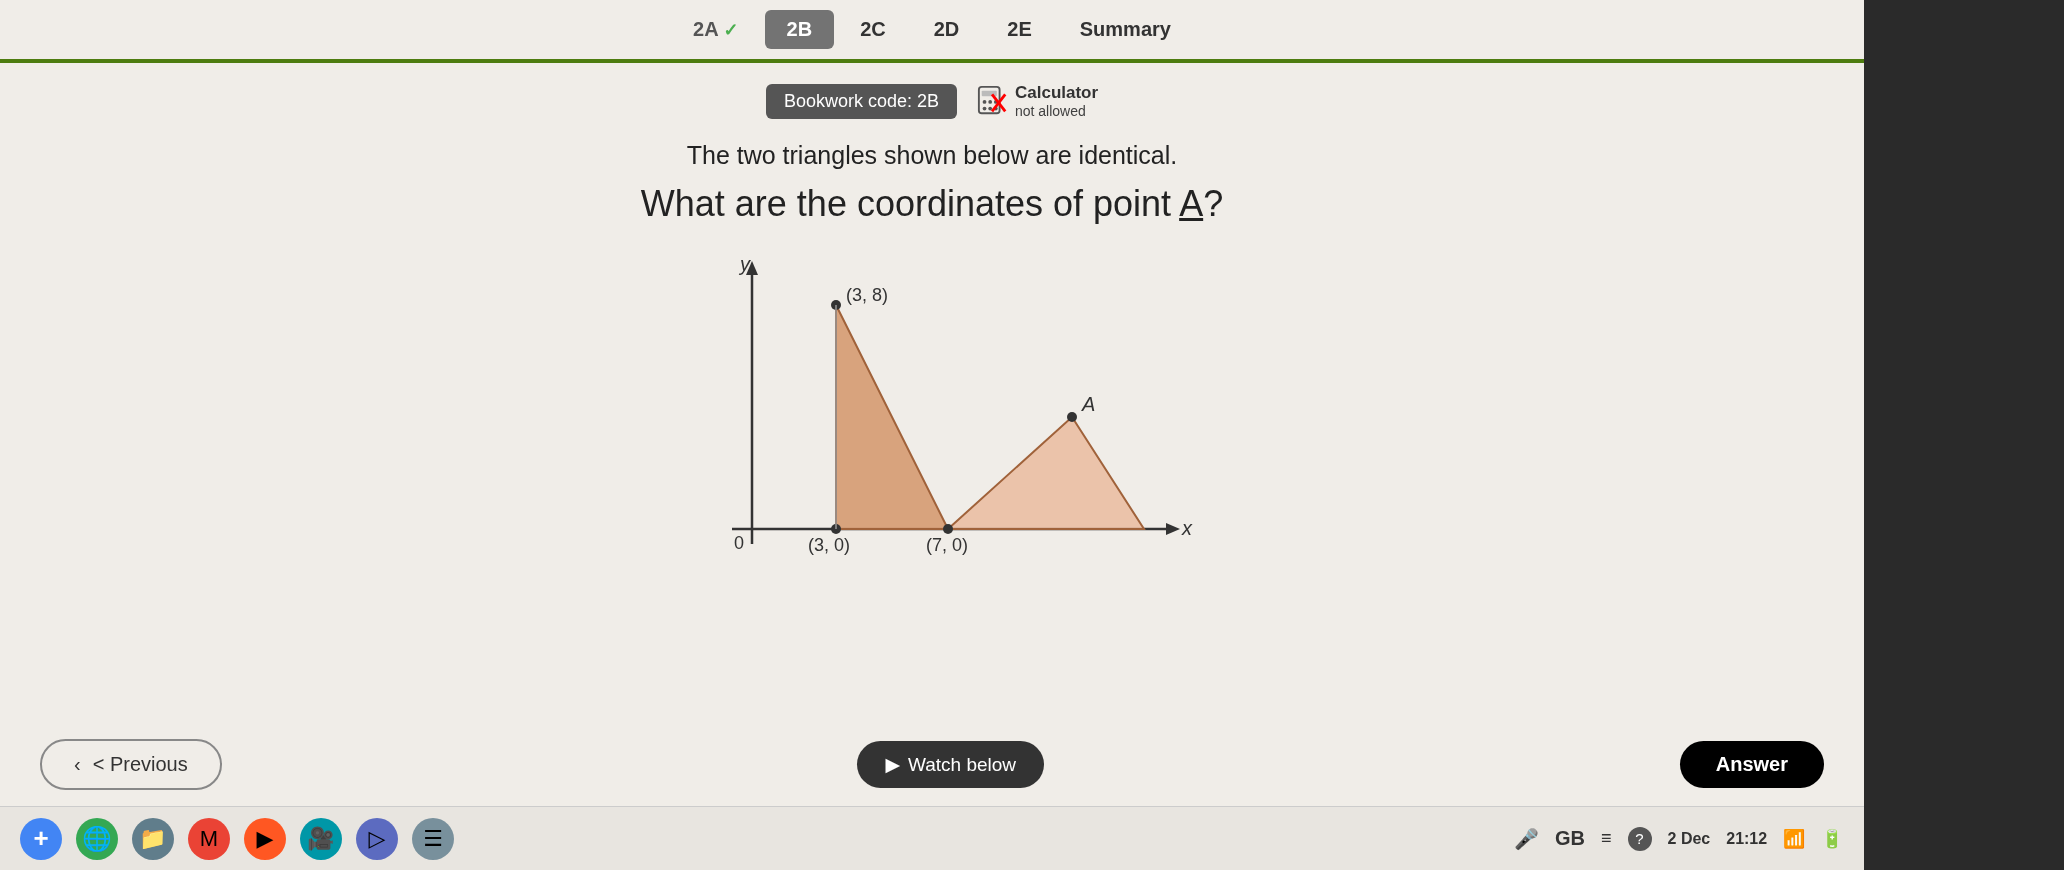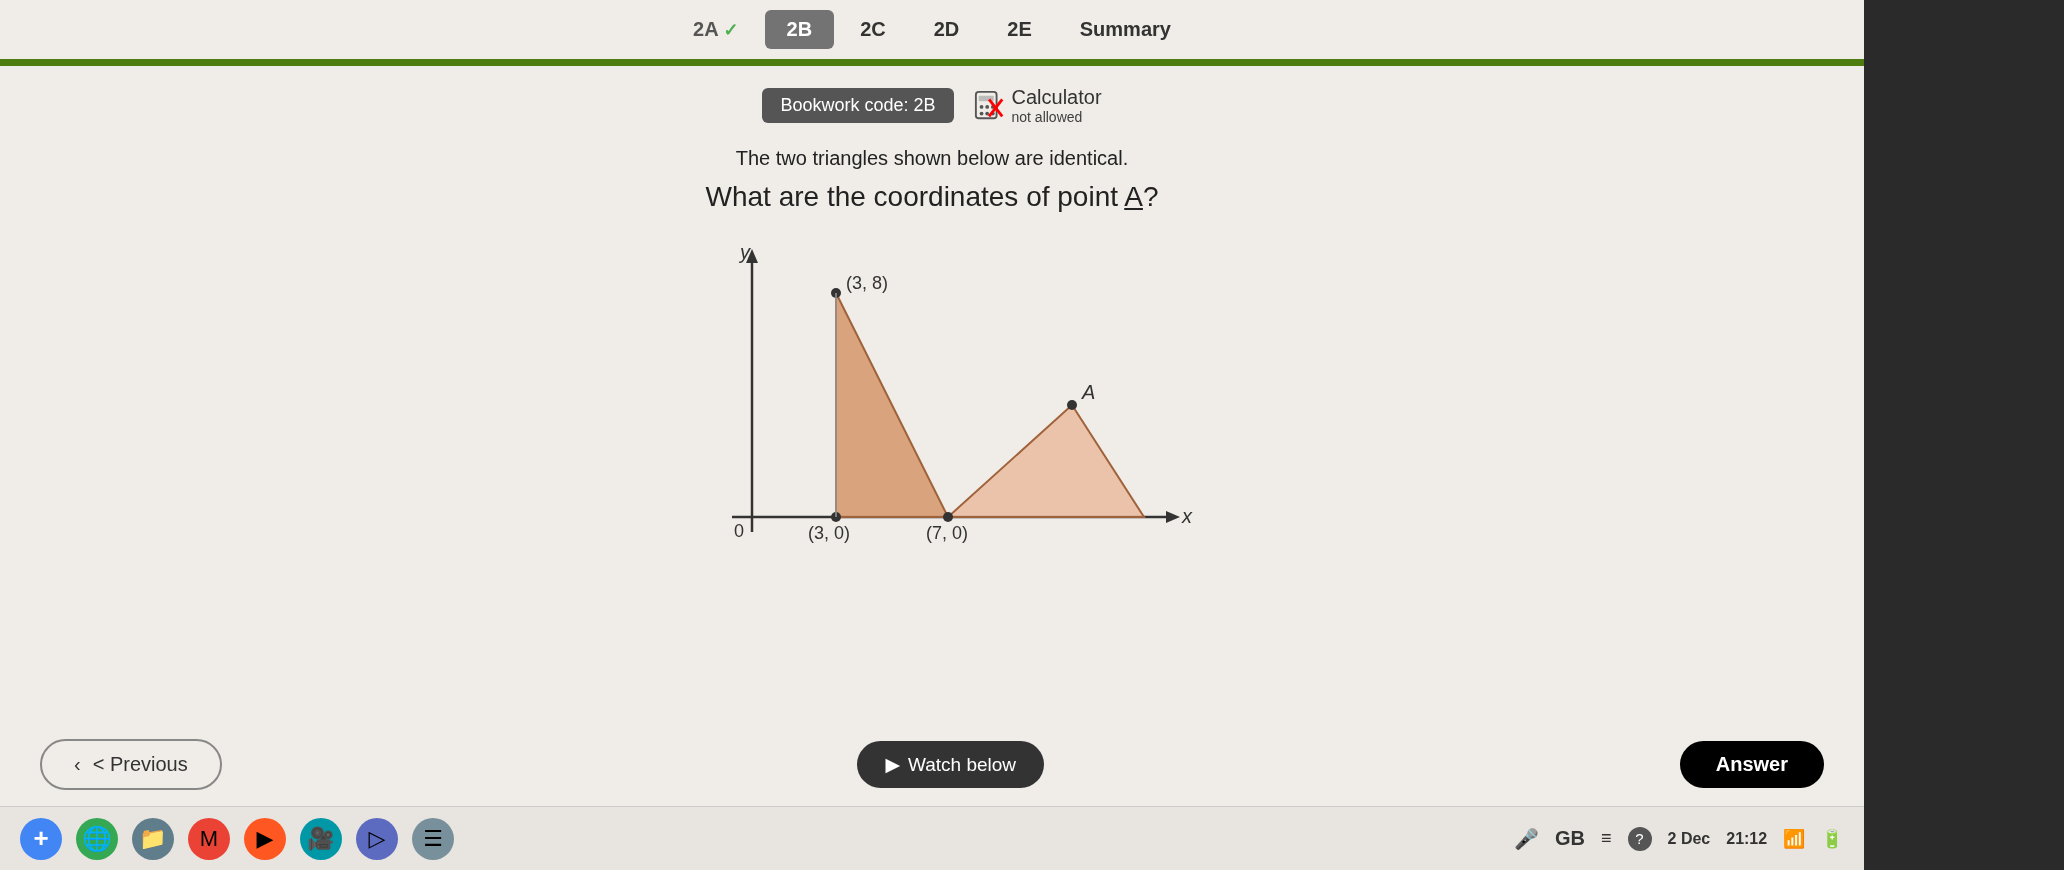--- a/index.html
+++ b/index.html
@@ -23,21 +23,21 @@
     }
 
     
     .top-nav {
       display: flex;
       align-items: center;
       justify-content: center;
       background: #f0ede8;
       padding: 10px 20px;
       gap: 4px;
-      border-bottom: 7px solid #4d7c0f;
+      border-bottom: 4px solid #4d7c0f;
       position: relative;
     }
 
     .top-bar-blue {
       position: absolute;
       top: 0;
       left: 0;
       right: 0;
       height: 4px;
       background: #1565c0;
@@ -101,29 +101,29 @@
       width: 32px;
       height: 32px;
       position: relative;
       display: inline-flex;
       align-items: center;
       justify-content: center;
     }
 
     
     .question-text {
-      font-size: 20px;
+      font-size: 25px;
       color: #222;
       text-align: center;
       margin-bottom: 8px;
       line-height: 1.5;
     }
 
     .question-sub {
-      font-size: 28px;
+      font-size: 36px;
       color: #222;
       text-align: center;
       margin-bottom: 24px;
     }
 
     
     .graph-container {
       position: relative;
       width: 560px;
       height: 340px;
@@ -271,21 +271,21 @@
             <circle cx="20" cy="18" r="2" fill="#555"></circle>
             <circle cx="8" cy="25" r="2" fill="#555"></circle>
             <circle cx="14" cy="25" r="2" fill="#555"></circle>
             <circle cx="20" cy="25" r="2" fill="#555"></circle>
 
             <line x1="16" y1="10" x2="30" y2="28" stroke="red" stroke-width="3"></line>
             <line x1="30" y1="10" x2="16" y2="28" stroke="red" stroke-width="3"></line>
           </svg>
         </div>
         <div>
-          <div style="font-size:20px; font-weight:400;">Calculator</div>
+          <div style="font-size:17px; font-weight:700;">Calculator</div>
           <div style="font-size:14px; color:#404040;">not allowed</div>
         </div>
       </div>
     </div>
 
     <div class="question-text">The two triangles shown below are identical.</div>
     <div class="question-sub">
       What are the coordinates of point <span style="text-decoration: underline;">A</span>?
     </div>
 

